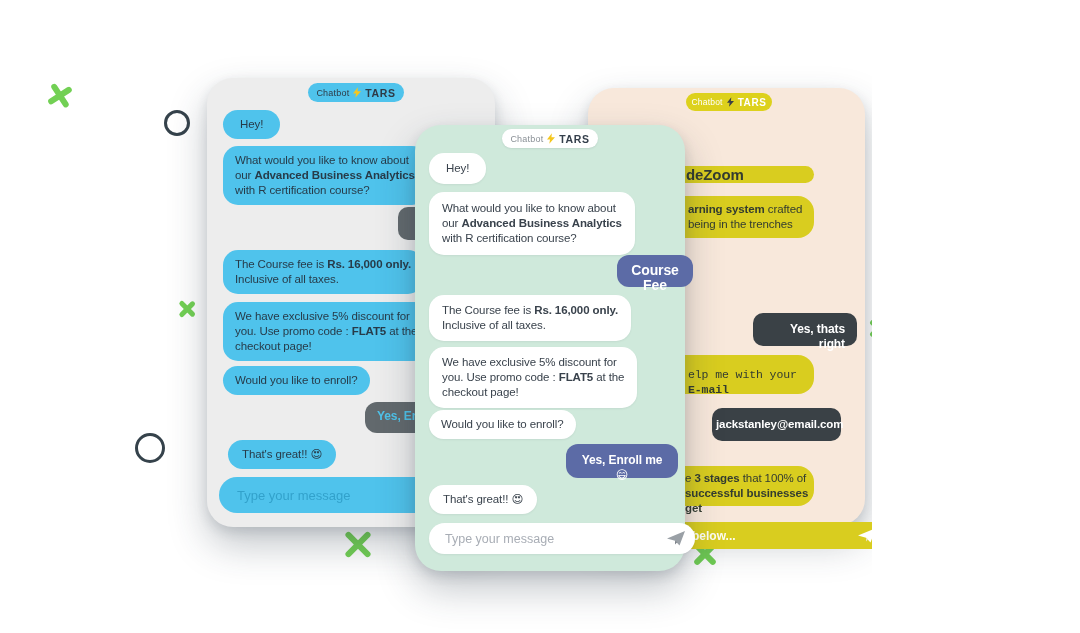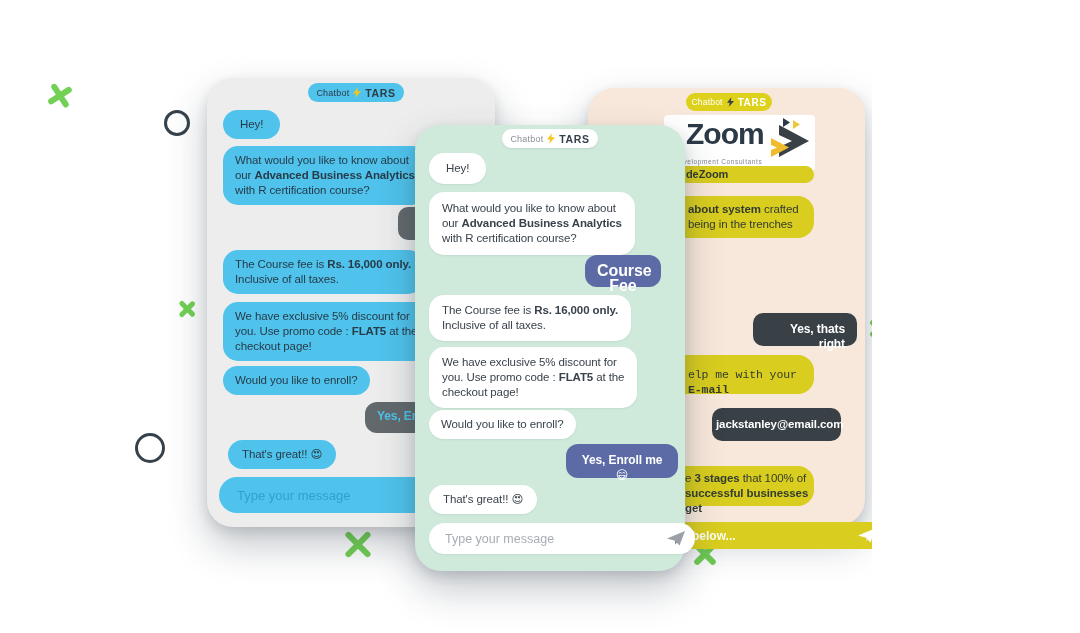--- a/index.html
+++ b/index.html
@@ -136,39 +136,24 @@
 
   <div class="card card-right">
     <div class="pill" style="left:98px;top:5px;width:86px;height:18px;background:#ddd11c;color:#ffffff;">
       <span class="app" style="font-size:8.5px;">Chatbot</span>
       <svg width="7" height="10" viewBox="0 0 9 12">
           <path d="M5.5 0 L0 7 H3.4 L2.6 12 L9 4.6 H5 Z" fill="#3a4045"></path>
         </svg>
       <span class="brand" style="font-size:10px;">TARS</span>
     </div>
 
-    <div class="logo-box">
-      <span class="logo-bars">
-          <i></i>
-          <i></i>
-          <i></i>
-        </span>
-      <span class="logo-brand">Zoom</span>
-      <svg style="position:absolute;left:103px;top:1px;" width="46" height="44" viewBox="0 0 46 44">
-        <polygon points="16,2 23,6.5 16,11" fill="#2c3947"></polygon>
-        <polygon points="26,4 33,8.5 26,13" fill="#eec73b"></polygon>
-        <path d="M12 9 L42 25 L12 41 L12 31 L25 25 L12 19 Z" fill="#3a4146"></path>
-        <path d="M4 22 L22 31.5 L4 41 L4 34 L10 31.5 L4 29 Z" fill="#f0bc2e"></path>
-      </svg>
-      <span class="logo-sub">Development Consultants</span>
-    </div>
-
-    <div class="msg bot" style="left:40px;top:78px;width:128px;height:17px;border-radius:9px;padding:0 0 0 58px;line-height:17px;font-weight:bold;font-size:11px;">deZoom</div>
+
+    <div class="msg bot" style="left:40px;top:78px;width:128px;height:17px;border-radius:9px;padding:0 0 0 58px;line-height:17px;font-weight:bold;font-size:15px;">deZoom</div>
     <div class="msg bot" style="left:40px;top:108px;width:126px;height:30px;padding:6px 0 6px 60px;">
-        <div><b>about system</b><span> crafted</span></div>
+        <div><b>arning system</b><span> crafted</span></div>
         <div><span>being in the trenches</span></div>
       </div>
     <div class="msg usr" style="left:165px;top:225px;width:80px;height:15px;border-radius:10px;font-size:12px;text-align:right;padding:9px 12px;">Yes, thats right</div>
     <div class="msg bot" style="left:40px;top:267px;width:126px;height:15px;padding:12px 0 12px 60px;font-family:Liberation Mono, monospace;">
         <div><span>elp me with your </span><b>E-mail</b></div>
       </div>
     <div class="msg usr" style="left:124px;top:320px;width:121px;height:15px;border-radius:10px;font-size:11.5px;text-align:center;padding:9px 4px;">jackstanley@email.com</div>
     <div class="msg bot" style="left:40px;top:378px;width:129px;height:30px;padding:5px 0 5px 57px;">
         <div><span>e </span><b>3 stages</b><span> that 100% of</span></div>
         <div><b>successful businesses get</b></div>
@@ -195,21 +180,21 @@
     </div>
 
     <div class="msg bot inline" style="left:14px;top:28px;padding:8px 17px;">
         <div><span>Hey!</span></div>
       </div>
     <div class="msg bot inline" style="left:14px;top:67px;padding:9px 13px;">
         <div><span>What would you like to know about</span></div>
         <div><span>our </span><b>Advanced Business Analytics</b></div>
         <div><span>with R certification course?</span></div>
       </div>
-    <div class="msg usr" style="left:170px;top:130px;width:52px;height:16px;border-radius:12px;font-size:16px;text-align:center;padding:8px 12px;">Course Fee</div>
+    <div class="msg usr" style="left:202px;top:130px;width:52px;height:16px;border-radius:12px;font-size:14px;text-align:center;padding:8px 12px;">Course Fee</div>
     <div class="msg bot inline" style="left:14px;top:170px;padding:8px 13px;">
         <div><span>The Course fee is </span><b>Rs. 16,000 only.</b></div>
         <div><span>Inclusive of all taxes.</span></div>
       </div>
     <div class="msg bot inline" style="left:14px;top:222px;padding:8px 13px;">
         <div><span>We have exclusive 5% discount for</span></div>
         <div><span>you. Use promo code : </span><b>FLAT5</b><span> at the</span></div>
         <div><span>checkout page!</span></div>
       </div>
     <div class="msg bot inline" style="left:14px;top:285px;">

